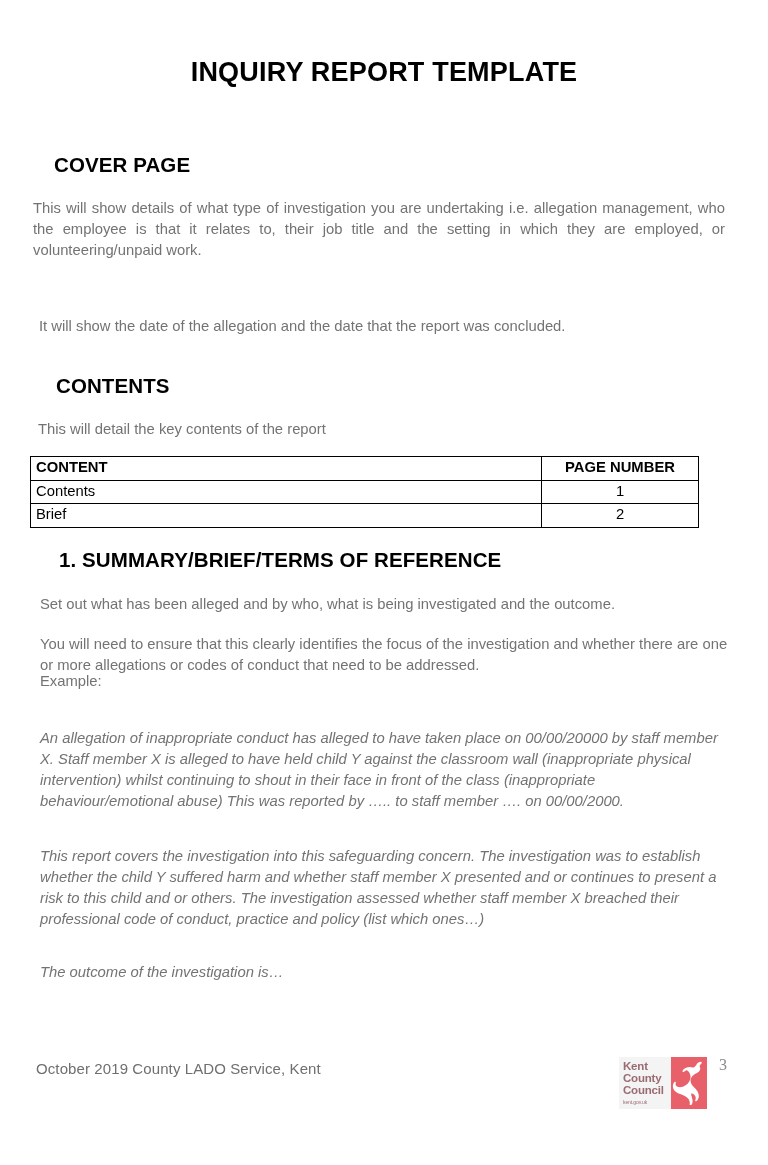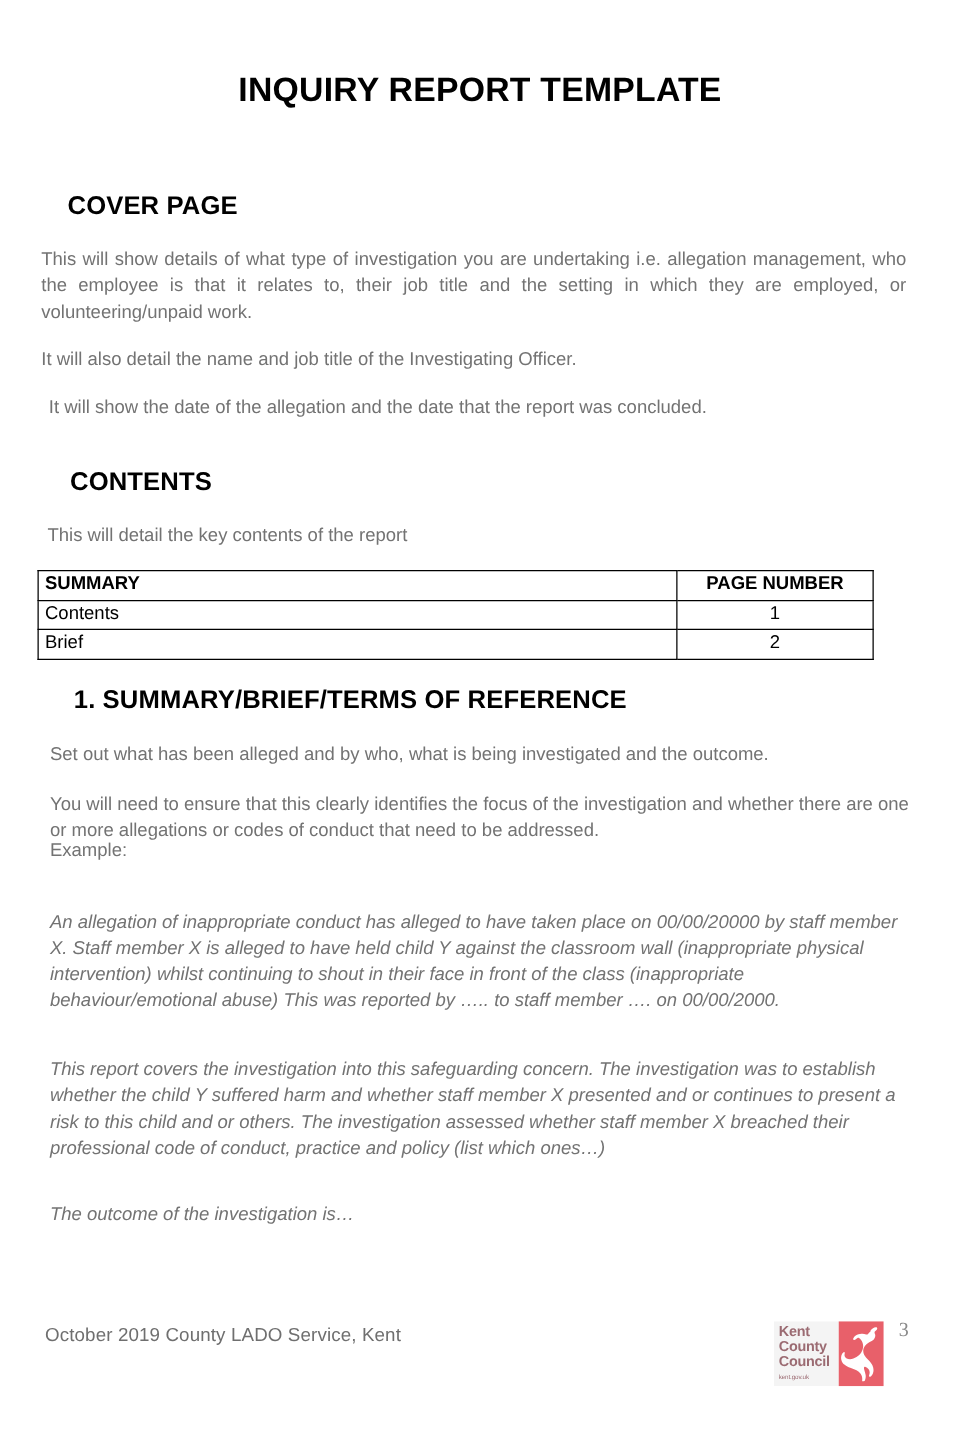--- a/index.html
+++ b/index.html
@@ -161,32 +161,31 @@
 <body>
 
 <div class="page">
 
   <div class="doc-title">INQUIRY REPORT TEMPLATE</div>
 
   <div class="h2" id="cover-heading">COVER PAGE</div>
 
   <div class="para justify" id="cover-p1">This will show details of what type of investigation you are undertaking i.e. allegation management, who the employee is that it relates to, their job title and the setting in which they are employed, or volunteering/unpaid work.</div>
 
-  <div class="para" id="cover-p2">It will also detail the name and job title of the Investigating Officer.</div>
 
   <div class="para" id="cover-p3">It will show the date of the allegation and the date that the report was concluded.</div>
 
   <div class="h2" id="contents-heading">CONTENTS</div>
 
   <div class="para" id="contents-p1">This will detail the key contents of the report</div>
 
   <table class="contents-table">
     <thead>
       <tr>
-        <th class="col-content">SUMMARY</th>
+        <th class="col-content">CONTENT</th>
         <th class="col-page">PAGE NUMBER</th>
       </tr>
     </thead>
     <tbody>
       <tr>
         <td class="col-content">Contents</td>
         <td class="col-page">1</td>
       </tr>
       <tr>
         <td class="col-content">Brief</td>

